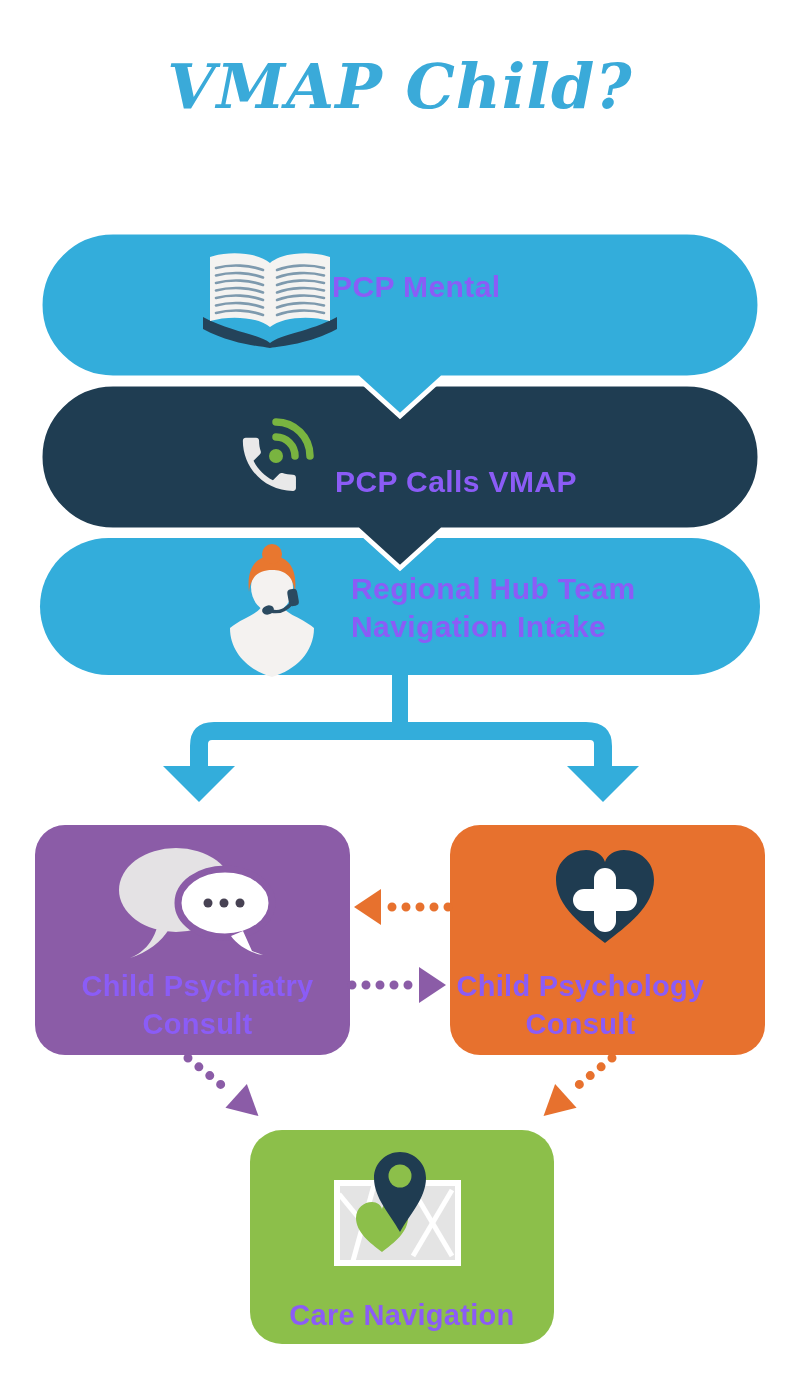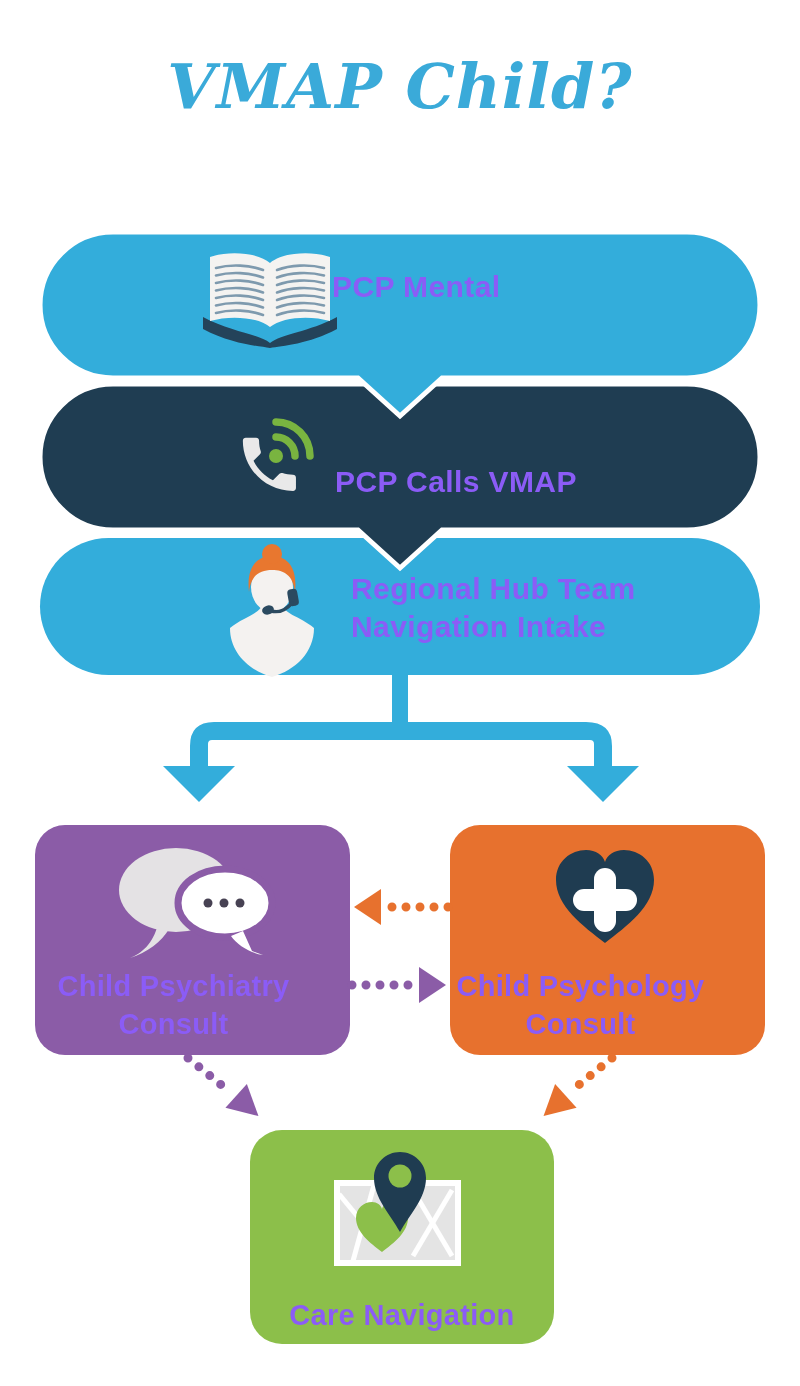--- a/index.html
+++ b/index.html
@@ -146,21 +146,21 @@
 
   <div class="label pill-label" style="left:335px; top:443px;margin-top:20px;">
     <span>PCP Calls VMAP</span>
   </div>
 
   <div class="label pill-label" style="left:351px; top:570px;">
     <span>Regional Hub Team</span>
     <span>Navigation Intake</span>
   </div>
 
-  <div class="label box-label" style="left:28px; top:967px; width:291px;">
+  <div class="label box-label" style="left:52px; top:967px; width:291px;">
     <span>Child Psychiatry</span>
     <span>Consult</span>
   </div>
 
   <div class="label box-label" style="left:450px; top:967px; width:261px;">
     <span>Child Psychology</span>
     <span>Consult</span>
   </div>
 
   <div class="label box-label" style="left:250px; top:1296px; width:304px;">

